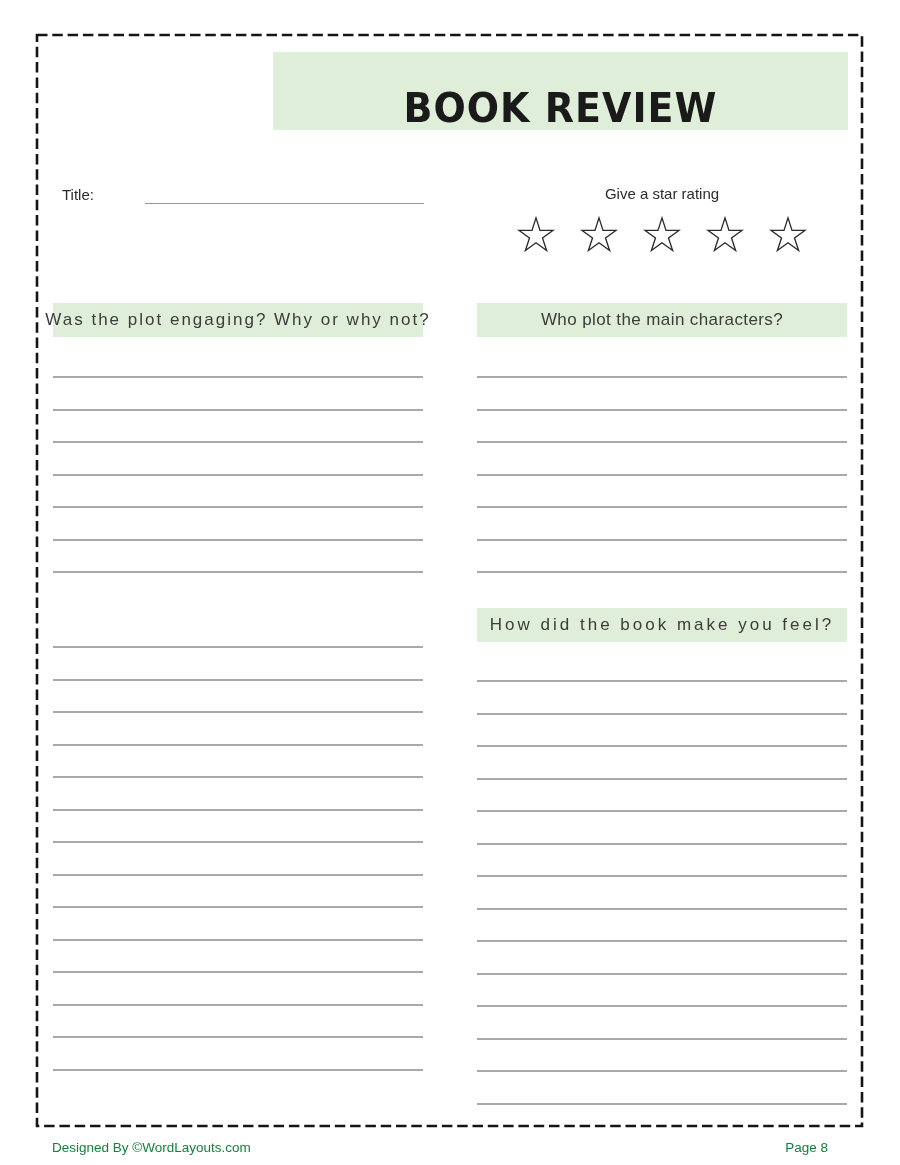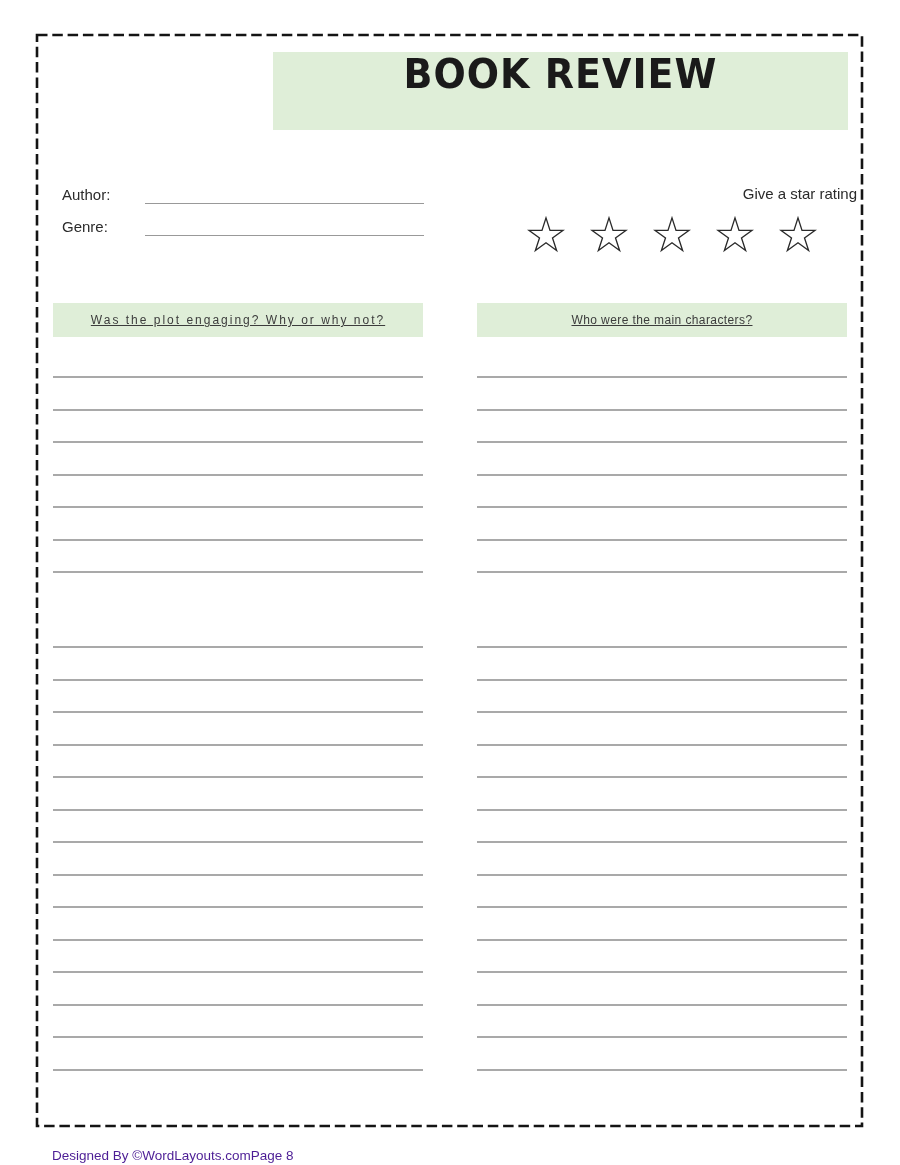--- a/index.html
+++ b/index.html
@@ -20,21 +20,21 @@
     pointer-events: none;
   }
 
   
   .banner {
     position: absolute;
     left: 273px; top: 52px;
     width: 575px; height: 78px;
     background: #dfeed8;
     display: flex;
-    align-items: flex-start;
+    align-items: flex-end;
     justify-content: center;
   }
   .banner h1 {
     font-family: "DejaVu Sans", sans-serif;
     font-weight: 800;
     font-size: 38px;
     letter-spacing: 1px;
     color: #1a1a1a;
     transform: scaleY(1.06);
   }
@@ -58,23 +58,23 @@
   }
   .field-line {
     flex: 1;
     border-bottom: 1px solid #999999;
     height: 100%;
   }
 
   
   .rating {
     position: absolute;
-    left: 487px; top: 185px;
+    left: 477px; top: 185px;
     width: 370px;
-    text-align: right;
+    text-align: center;
   }
   .rating-label {
     font-size: 15px;
     color: #2b2b2b;
   }
   .stars {
     margin-top: 13px;
     display: flex;
     justify-content: center;
     gap: 25px;
@@ -87,67 +87,61 @@
   .sec-tr { left: 477px; top: 303px; }
   .sec-bl { left: 53px;  top: 608px; }
   .sec-br { left: 477px; top: 608px; }
 
   .section-header {
     height: 34px;
     background: #dfeed8;
     display: flex;
     align-items: center;
     justify-content: center;
-    font-size: 12px;
+    font-size: 17px;
     color: #3c3c3c;
     letter-spacing: 2px;
     white-space: nowrap;
-    text-decoration: underline;
   }
   .sec-tr .section-header { letter-spacing: 0.4px; }
   .sec-br .section-header { letter-spacing: 3px; }
 
   .writing-area { padding-top: 8.5px; }
   .sec-bl .writing-area, .sec-br .writing-area { padding-top: 7.5px; }
   .rule {
     height: 32.5px;
     border-bottom: 2px solid #a9a9a9;
   }
 
   
   .footer {
     position: absolute;
     left: 52px; right: 72px; top: 1140px;
     display: flex;
-    justify-content: flex-start;
+    justify-content: space-between;
     font-size: 13.5px;
-    color: #4c1d95;
-    margin-top: 8px;
+    color: #15803d;
   }
 </style>
 </head>
 <body>
 
 <div class="page">
 
   <svg class="dashed-border" width="900" height="1165" viewBox="0 0 900 1165" aria-hidden="true">
     <rect x="37" y="35" width="825" height="1091" fill="none" stroke="#141414" stroke-width="2.6" stroke-dasharray="10.5 4.8"></rect>
   </svg>
 
   <div class="banner">
     <h1>BOOK REVIEW</h1>
   </div>
 
   <div class="fields">
     <div class="field-row">
-      <span class="field-label">Author:</span>
-      <span class="field-line"></span>
-    </div>
-    <div class="field-row">
-      <span class="field-label">Genre:</span>
+      <span class="field-label">Title:</span>
       <span class="field-line"></span>
     </div>
   </div>
 
   <div class="rating">
     <div class="rating-label">Give a star rating</div>
     <div class="stars">
         <svg class="star" viewBox="0 0 40 40">
           <polygon points="20,2 24.23,15.18 38.07,15.13 26.85,23.22 31.17,36.37 20,28.2 8.83,36.37 13.15,23.22 1.93,15.13 15.77,15.18" fill="none" stroke="#2a2a2a" stroke-width="1.4"></polygon>
         </svg>
@@ -173,21 +167,21 @@
         <div class="rule"></div>
         <div class="rule"></div>
         <div class="rule"></div>
         <div class="rule"></div>
         <div class="rule"></div>
         <div class="rule"></div>
       </div>
   </div>
 
   <div class="section sec-tr">
-    <div class="section-header">Who were the main characters?</div>
+    <div class="section-header">Who plot the main characters?</div>
     <div class="writing-area">
         <div class="rule"></div>
         <div class="rule"></div>
         <div class="rule"></div>
         <div class="rule"></div>
         <div class="rule"></div>
         <div class="rule"></div>
         <div class="rule"></div>
       </div>
   </div>
@@ -205,20 +199,21 @@
         <div class="rule"></div>
         <div class="rule"></div>
         <div class="rule"></div>
         <div class="rule"></div>
         <div class="rule"></div>
         <div class="rule"></div>
       </div>
   </div>
 
   <div class="section sec-br">
+    <div class="section-header">How did the book make you feel?</div>
     <div class="writing-area">
         <div class="rule"></div>
         <div class="rule"></div>
         <div class="rule"></div>
         <div class="rule"></div>
         <div class="rule"></div>
         <div class="rule"></div>
         <div class="rule"></div>
         <div class="rule"></div>
         <div class="rule"></div>

